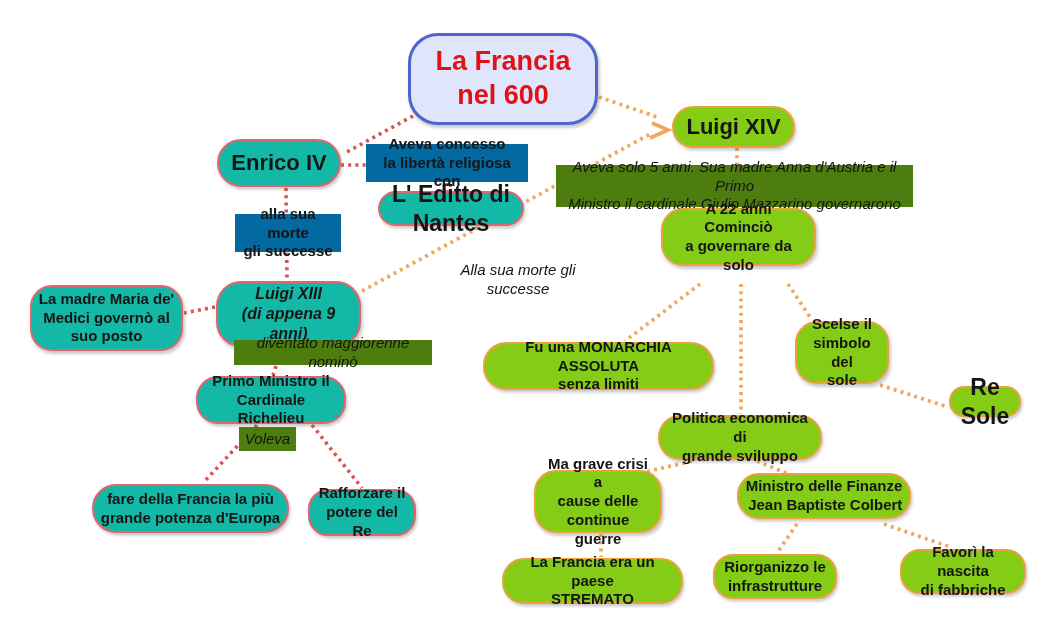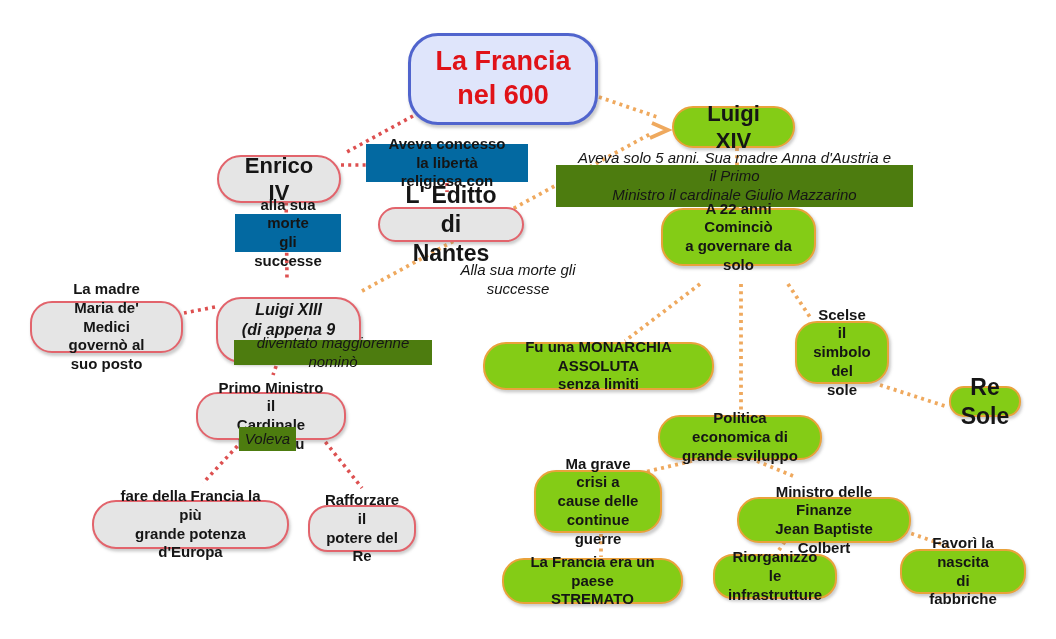--- a/index.html
+++ b/index.html
@@ -4,54 +4,54 @@
 <style>
   html,body{margin:0;padding:0;background:#ffffff;}
   #canvas{
     position:relative;width:1056px;height:639px;background:#ffffff;
     font-family:"Liberation Sans","DejaVu Sans",sans-serif;overflow:hidden;
   }
   #edges{position:absolute;left:0;top:0;width:1056px;height:639px;z-index:0;}
   .node{
     position:absolute;z-index:1;display:flex;align-items:center;justify-content:center;
     text-align:center;white-space:pre-line;color:#151515;font-weight:bold;
-    line-height:1.25;box-sizing:border-box;padding:2px 20px;
+    line-height:1.25;box-sizing:border-box;padding:2px 6px;
   }
   .pill{box-shadow:1.5px 2.5px 3px rgba(110,110,110,0.35);}
-  .pink{background:#e5e5e5;border:2.5px solid #e2646c;margin-top:16px;}
+  .pink{background:#14b8a6;border:2.5px solid #e2646c;}
   .orange{background:#84cc16;border:2.5px solid #e9a23b;}
   .titlebox{background:#dfe5fb;border:3px solid #5064cd;color:#e01218;font-size:27px;border-radius:30px;}
   .gray{background:#0369a1;}
   .yellow{background:#4d7c0f;font-style:italic;font-weight:normal;}
   .plainitalic{background:transparent;font-style:italic;font-weight:normal;}
   .fs15{font-size:15px;} .fs16{font-size:16px;} .fs17{font-size:23px;} .fs22{font-size:22px;}
 
   
   .p-title{left:408px;top:33px;width:190px;height:92px;}
   .p-enrico{left:217px;top:139px;width:124px;height:48px;border-radius:24px;}
   .p-avevaconc{left:366px;top:144px;width:162px;height:38px;}
   .p-editto{left:378px;top:191px;width:146px;height:35px;border-radius:18px;}
   .p-allamorte1{left:235px;top:214px;width:106px;height:38px;}
   .p-luigi13{left:216px;top:281px;width:145px;height:66px;border-radius:25px;font-style:italic;}
-  .p-madre{left:30px;top:285px;width:153px;height:52px;border-radius:22px;}
+  .p-madre{left:30px;top:285px;width:153px;height:66px;border-radius:22px;}
   .p-diventato{left:190px;top:340px;width:198px;height:25px;margin-left:44px;}
   .p-richelieu{left:196px;top:376px;width:150px;height:48px;border-radius:22px;}
   .p-voleva{left:239px;top:427px;width:57px;height:24px;}
   .p-fare{left:92px;top:484px;width:197px;height:49px;border-radius:24px;}
   .p-rafforzare{left:308px;top:489px;width:108px;height:47px;border-radius:20px;}
   .p-luigi14{left:672px;top:106px;width:123px;height:42px;border-radius:21px;}
   .p-nota{left:556px;top:165px;width:357px;height:42px;}
   .p-allamorte2{left:430px;top:269px;width:176px;height:22px;}
   .p-a22{left:661px;top:208px;width:155px;height:58px;border-radius:22px;}
   .p-monarchia{left:483px;top:342px;width:231px;height:48px;border-radius:23px;}
   .p-scelse{left:795px;top:321px;width:94px;height:63px;border-radius:22px;}
   .p-resole{left:949px;top:386px;width:72px;height:31px;border-radius:15px;}
   .p-politica{left:658px;top:415px;width:164px;height:45px;border-radius:22px;}
   .p-crisi{left:534px;top:470px;width:128px;height:63px;border-radius:22px;}
-  .p-colbert{left:737px;top:497px;width:174px;height:46px;border-radius:22px;}
+  .p-colbert{left:737px;top:473px;width:174px;height:46px;border-radius:22px;text-align:right;}
   .p-stremato{left:502px;top:558px;width:181px;height:46px;border-radius:22px;}
   .p-riorganizzo{left:713px;top:554px;width:124px;height:45px;border-radius:20px;}
   .p-favori{left:900px;top:549px;width:126px;height:45px;border-radius:20px;}
 </style>
 </head>
 <body>
 
 <div id="canvas">
 
   <svg id="edges" viewBox="0 0 1056 639" xmlns="http://www.w3.org/2000/svg">

